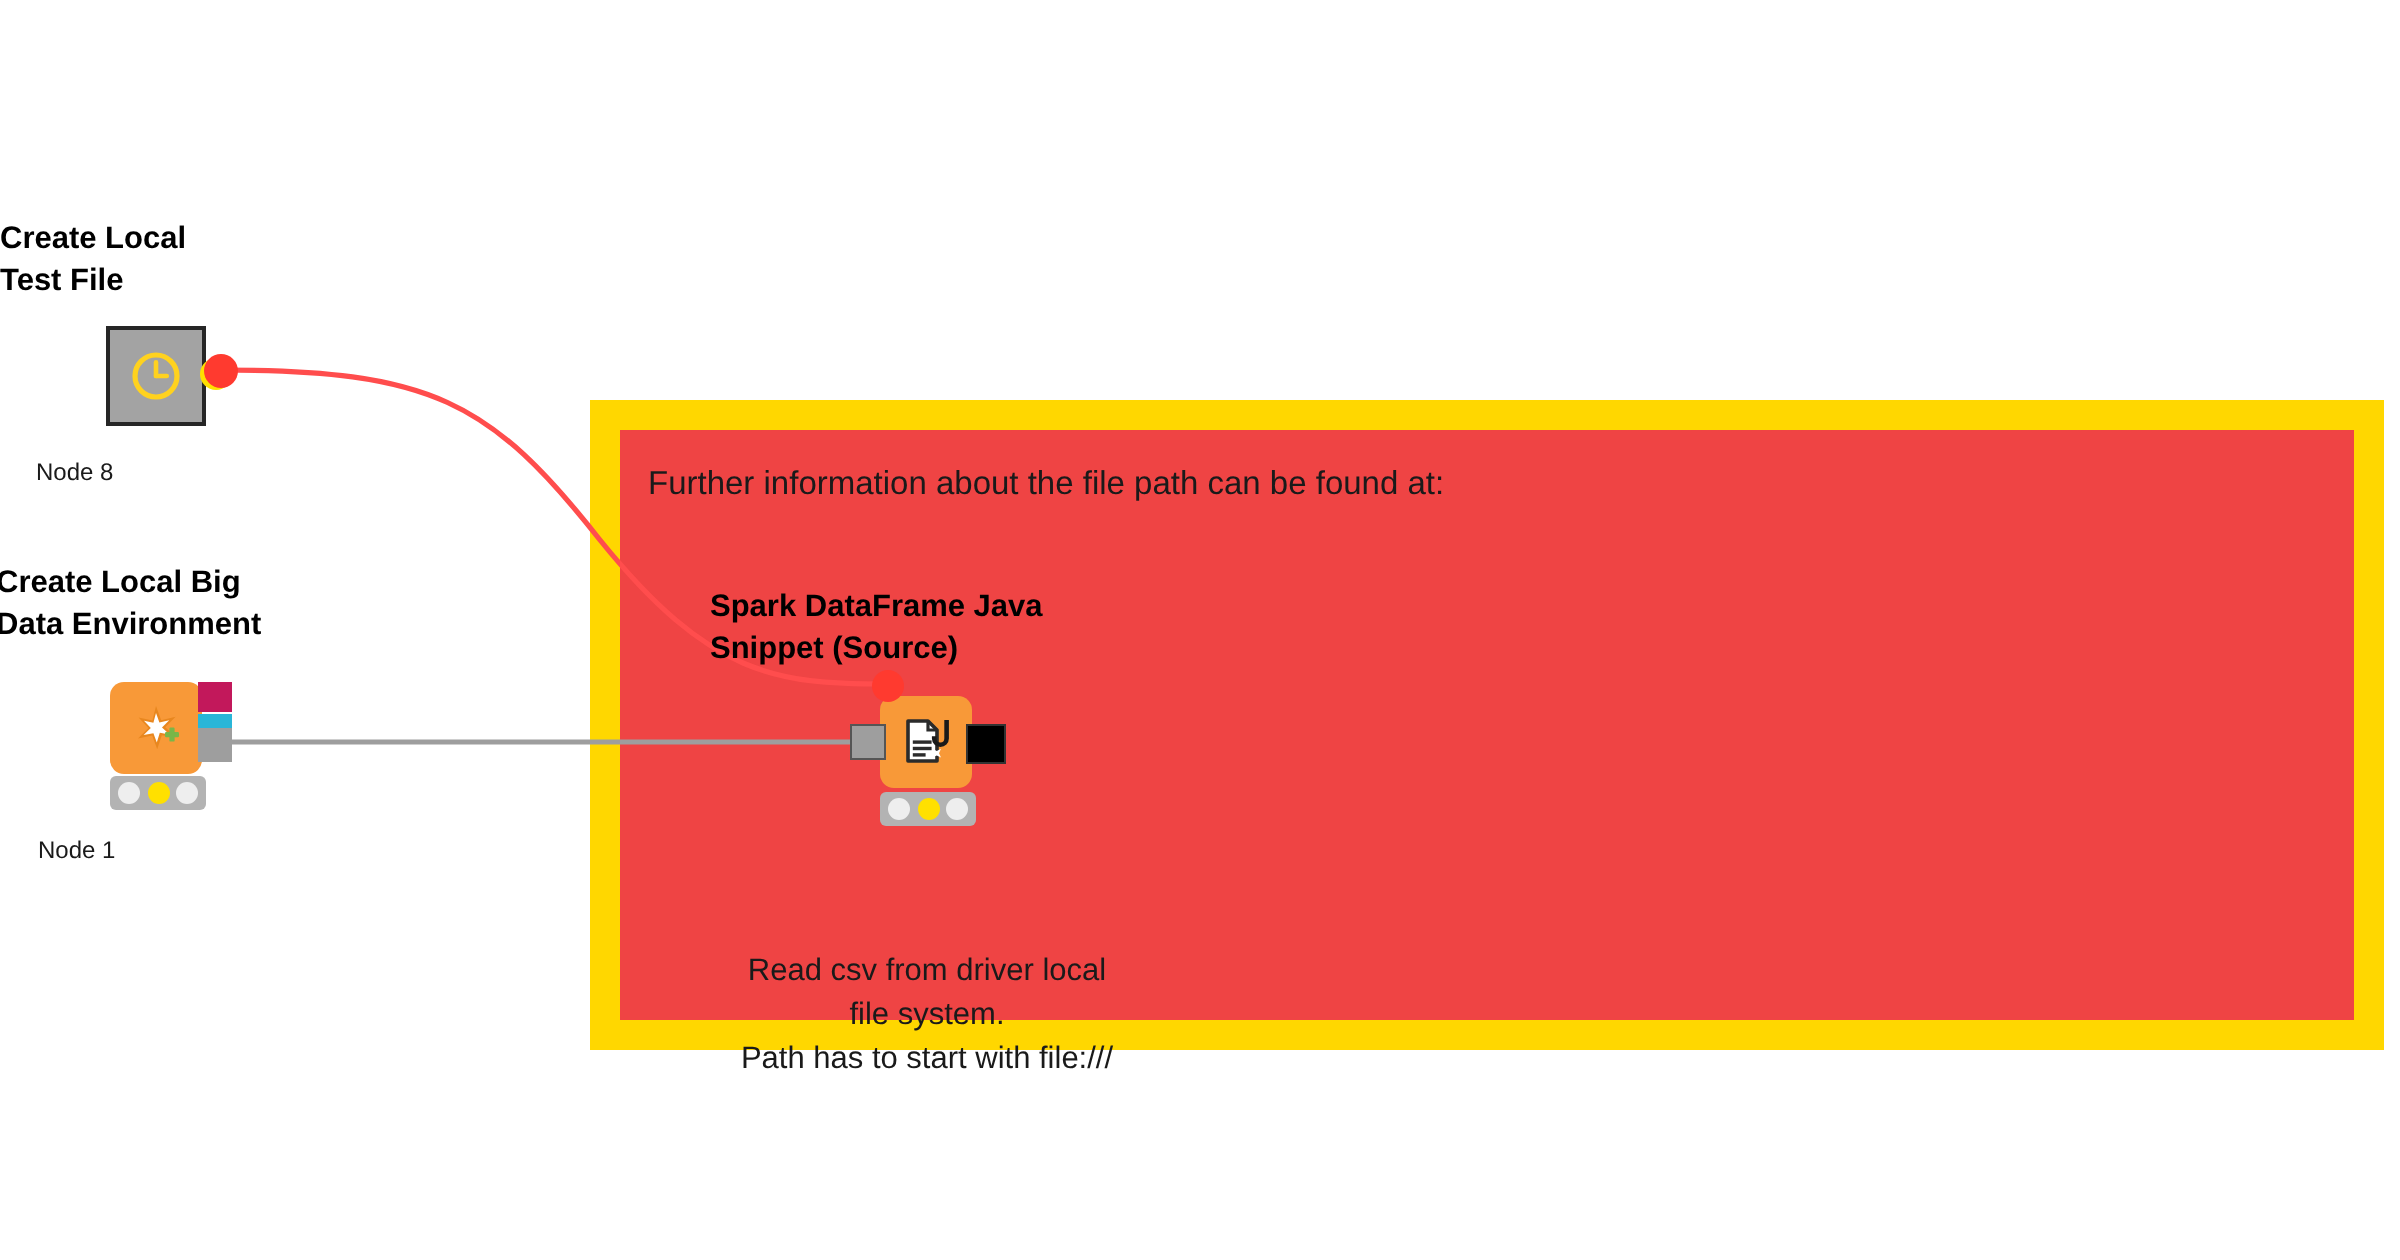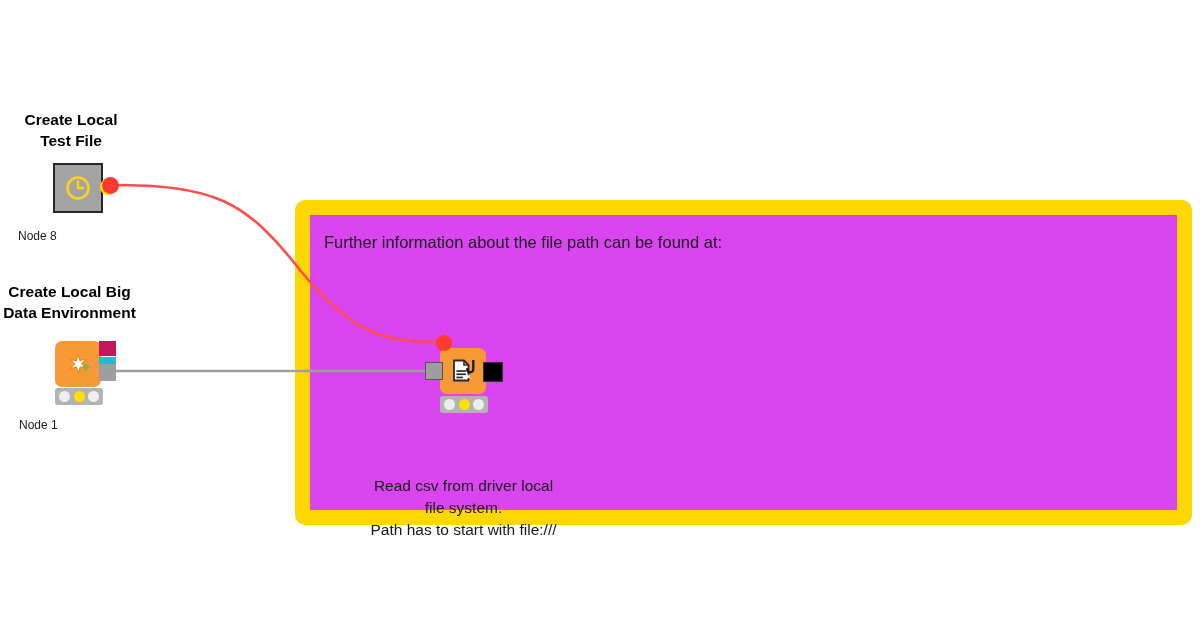--- a/index.html
+++ b/index.html
@@ -31,44 +31,42 @@
     width: 1200px;
     height: 630px;
     pointer-events: none;
     z-index: 5;
   }
 
   
   .annotation {
     position: absolute;
     box-sizing: border-box;
-    background: #d946ef;
+    background: #ef4444;
     border-style: solid;
     z-index: 2;
-    border-radius: 10px;
   }
   .annotation-text {
     font-size: 16.5px;
     line-height: 26px;
     color: #1a1a1a;
     white-space: pre-wrap;
     word-break: break-all;
   }
 
   
   .node {
     position: absolute;
     z-index: 10;
   }
   .node-title {
     position: absolute;
     font-size: 15.5px;
     font-weight: bold;
     line-height: 21px;
-    text-align: center;
     white-space: pre;
     color: #000000;
   }
   .node-name {
     position: absolute;
     font-size: 12px;
     line-height: 20px;
     text-align: left;
     white-space: pre;
     color: #1a1a1a;
@@ -203,20 +201,22 @@
       <span class="lamp"></span>
       <span class="lamp on-yellow"></span>
       <span class="lamp"></span>
     </div>
 
     <div class="node-name" style="left:19px; top:137px; width:120px;">Node 1</div>
   </div>
 
   <div class="node" style="left:355px; top:293px; width:260px; height:210px; z-index:11;">
 
+    <div class="node-title" style="left:0px; top:0px; width:201px;">Spark DataFrame Java
+Snippet (Source)</div>
 
     <div class="node-body rounded" style="left:85px; top:55px; width:46px; height:46px; background:#f89938;">
     </div>
 
     <div class="icon-wrap" style="left:89px; top:59px; width:38px; height:38px;">
       <svg width="30" height="30" viewBox="0 0 30 30" xmlns="http://www.w3.org/2000/svg">
         <path d="M6 4.5 h10 l4.5 4.5 v15.5 h-14.5 z" fill="#ffffff" stroke="#2b2b2b" stroke-width="1.8" stroke-linejoin="round"></path>
         <path d="M16 4.5 v4.5 h4.5" fill="none" stroke="#2b2b2b" stroke-width="1.6"></path>
         <g fill="#2b2b2b">
           <rect x="8.4" y="14.2" width="9.4" height="1.7"></rect>

